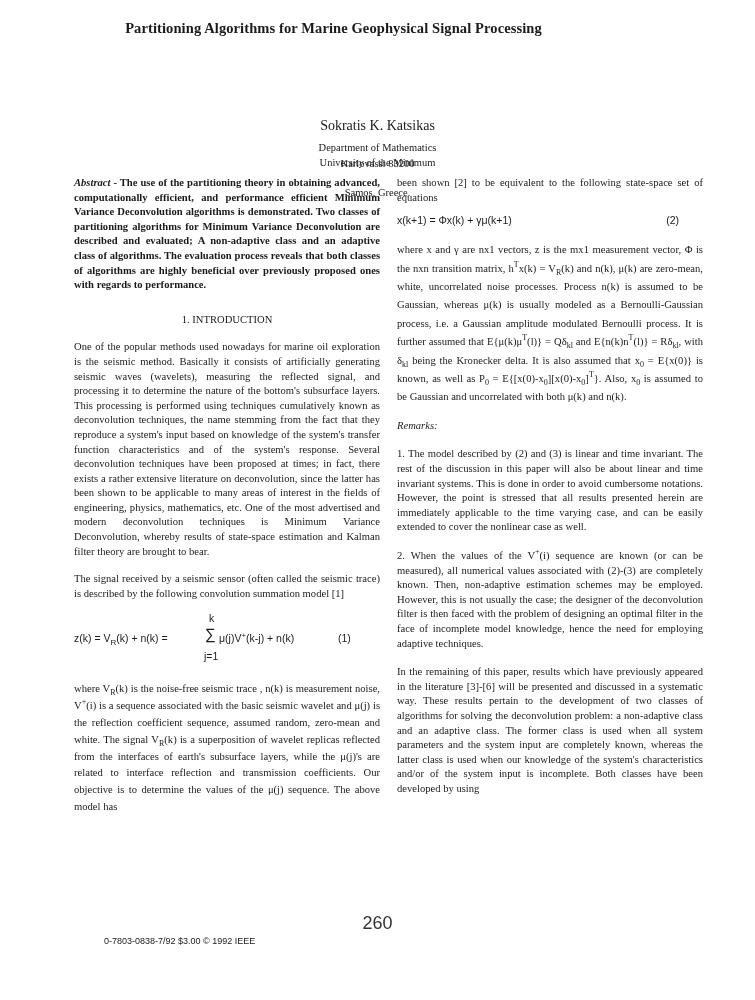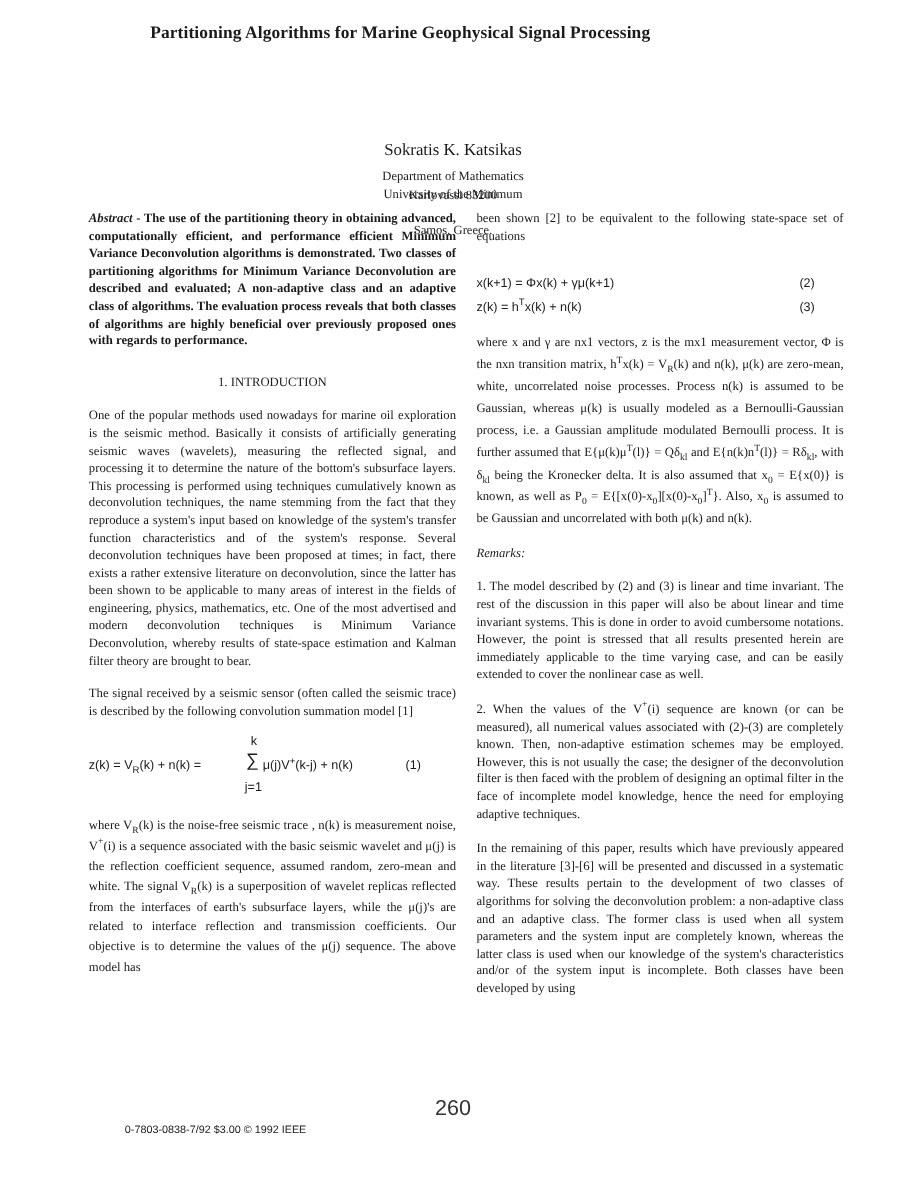--- a/index.html
+++ b/index.html
@@ -45,27 +45,23 @@
     <span class="abs" style="left:131px;top:18px;font-size:15px">∑</span>
     <span class="abs" style="left:130px;top:40px">j=1</span>
     <span class="abs" style="left:145px;top:22px"><span>μ(j)V</span><sup>+</sup><span>(k-j) + n(k)</span></span>
     <span class="abs" style="left:264px;top:22px">(1)</span>
   </div>
   <p style="margin-top:14px;line-height:16.8px"><span>where V</span><sub>R</sub><span>(k) is the noise-free seismic trace , n(k) is measurement noise, V</span><sup>+</sup><span>(i) is a sequence associated with the basic seismic wavelet and μ(j) is the reflection coefficient sequence, assumed random, zero-mean and white. The signal V</span><sub>R</sub><span>(k) is a superposition of wavelet replicas reflected from the interfaces of earth's subsurface layers, while the μ(j)'s are related to interface reflection and transmission coefficients. Our objective is to determine the values of the μ(j) sequence. The above model has</span></p>
 </div>
 
 <div class="col right" style="top:176px">
   <p>been shown [2] to be equivalent to the following state-space set of equations</p>
-  <div class="eq-row" style="margin-top:24px">
+  <div class="eq-row" style="margin-top:8px">
     <span>x(k+1) = Φx(k) + γμ(k+1)</span>
     <span class="eq-num">(2)</span>
-  </div>
-  <div class="eq-row" style="margin-top:6px">
-    <span><span>z(k) = h</span><sup>T</sup><span>x(k) + n(k)</span></span>
-    <span class="eq-num">(3)</span>
   </div>
   <p style="margin-top:14px;line-height:18.4px"><span>where x and γ are nx1 vectors, z is the mx1 measurement vector, Φ is the nxn transition matrix, h</span><sup>T</sup><span>x(k) = V</span><sub>R</sub><span>(k) and n(k), μ(k) are zero-mean, white, uncorrelated noise processes. Process n(k) is assumed to be Gaussian, whereas μ(k) is usually modeled as a Bernoulli-Gaussian process, i.e. a Gaussian amplitude modulated Bernoulli process. It is further assumed that E{μ(k)μ</span><sup>T</sup><span>(l)} = Qδ</span><sub>kl</sub><span> and E{n(k)n</span><sup>T</sup><span>(l)} = Rδ</span><sub>kl</sub><span>, with δ</span><sub>kl</sub><span> being the Kronecker delta. It is also assumed that x</span><sub>0</sub><span> = E{x(0)} is known, as well as P</span><sub>0</sub><span> = E{[x(0)-x</span><sub>0</sub><span>][x(0)-x</span><sub>0</sub><span>]</span><sup>T</sup><span>}. Also, x</span><sub>0</sub><span> is assumed to be Gaussian and uncorrelated with both μ(k) and n(k).</span></p>
   <p class="remarks" style="margin-top:12px">Remarks:</p>
   <p style="margin-top:14px">1. The model described by (2) and (3) is linear and time invariant. The rest of the discussion in this paper will also be about linear and time invariant systems. This is done in order to avoid cumbersome notations. However, the point is stressed that all results presented herein are immediately applicable to the time varying case, and can be easily extended to cover the nonlinear case as well.</p>
   <p style="margin-top:14px"><span>2. When the values of the V</span><sup>+</sup><span>(i) sequence are known (or can be measured), all numerical values associated with (2)-(3) are completely known. Then, non-adaptive estimation schemes may be employed. However, this is not usually the case; the designer of the deconvolution filter is then faced with the problem of designing an optimal filter in the face of incomplete model knowledge, hence the need for employing adaptive techniques.</span></p>
   <p style="margin-top:14px">In the remaining of this paper, results which have previously appeared in the literature [3]-[6] will be presented and discussed in a systematic way. These results pertain to the development of two classes of algorithms for solving the deconvolution problem: a non-adaptive class and an adaptive class. The former class is used when all system parameters and the system input are completely known, whereas the latter class is used when our knowledge of the system's characteristics and/or of the system input is incomplete. Both classes have been developed by using</p>
 </div>
 
 <div class="abs page-num">260</div>
 <div class="abs copyright">0-7803-0838-7/92 $3.00 © 1992 IEEE</div>

